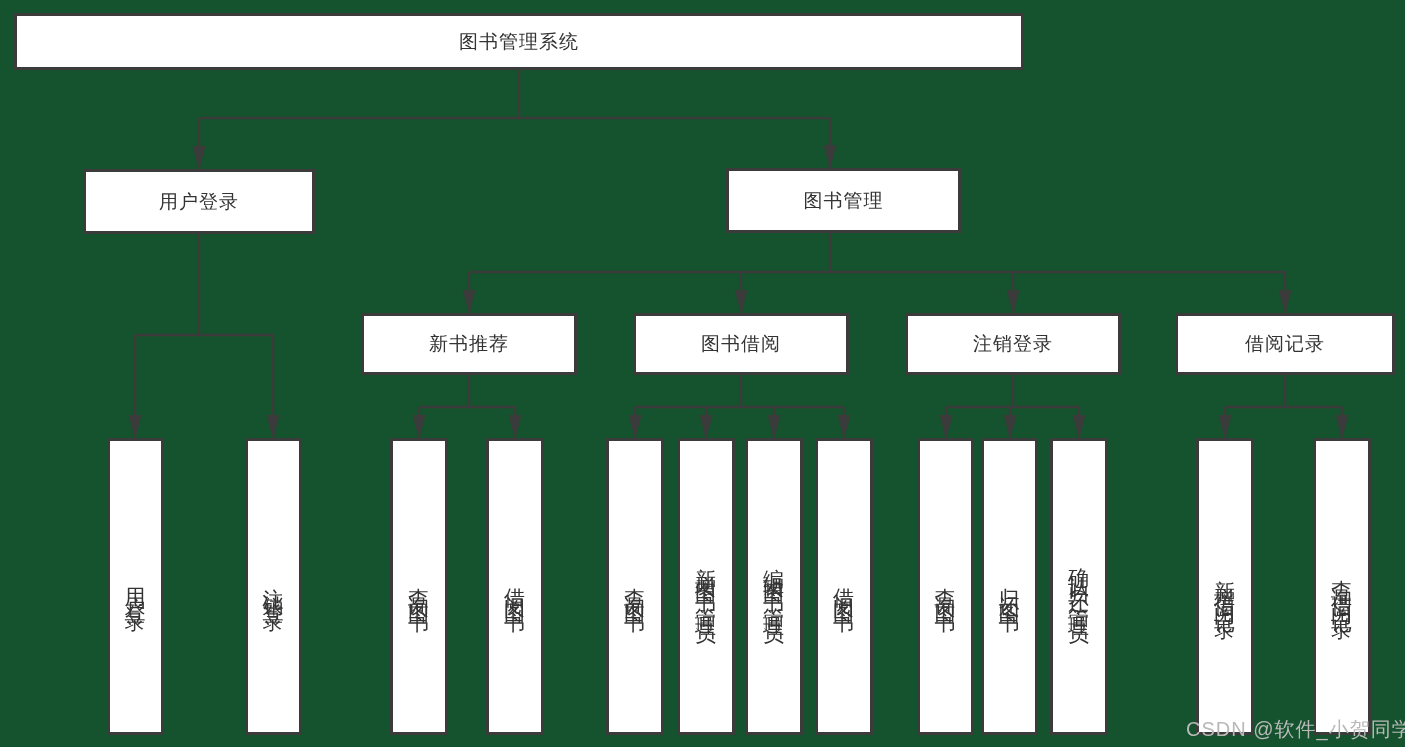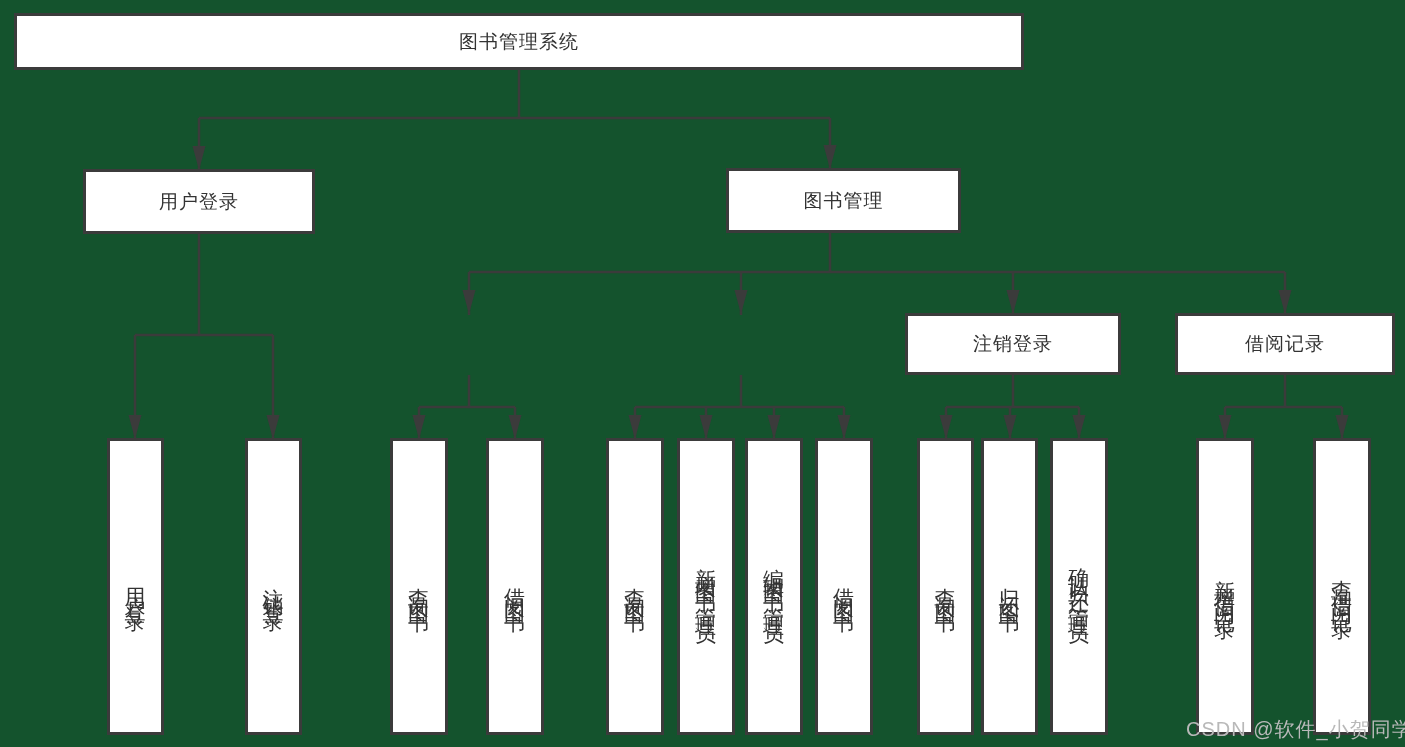--- a/index.html
+++ b/index.html
@@ -101,20 +101,26 @@
     <span>图书管理</span>
   </div>
 
   <div class="box vbox" style="left:107px; top:438px; width:57px; height:297px;">
     <span>用户登录</span>
   </div>
   <div class="box vbox" style="left:245px; top:438px; width:57px; height:297px;">
     <span>注销登录</span>
   </div>
 
+  <div class="box hbox" style="left:361px; top:313px; width:216px; height:62px;">
+    <span>新书推荐</span>
+  </div>
+  <div class="box hbox" style="left:633px; top:313px; width:216px; height:62px;">
+    <span>图书借阅</span>
+  </div>
   <div class="box hbox" style="left:905px; top:313px; width:216px; height:62px;">
     <span>注销登录</span>
   </div>
   <div class="box hbox" style="left:1175px; top:313px; width:220px; height:62px;">
     <span>借阅记录</span>
   </div>
 
   <div class="box vbox" style="left:390px; top:438px; width:58px; height:297px;">
     <span>查询图书</span>
   </div>

